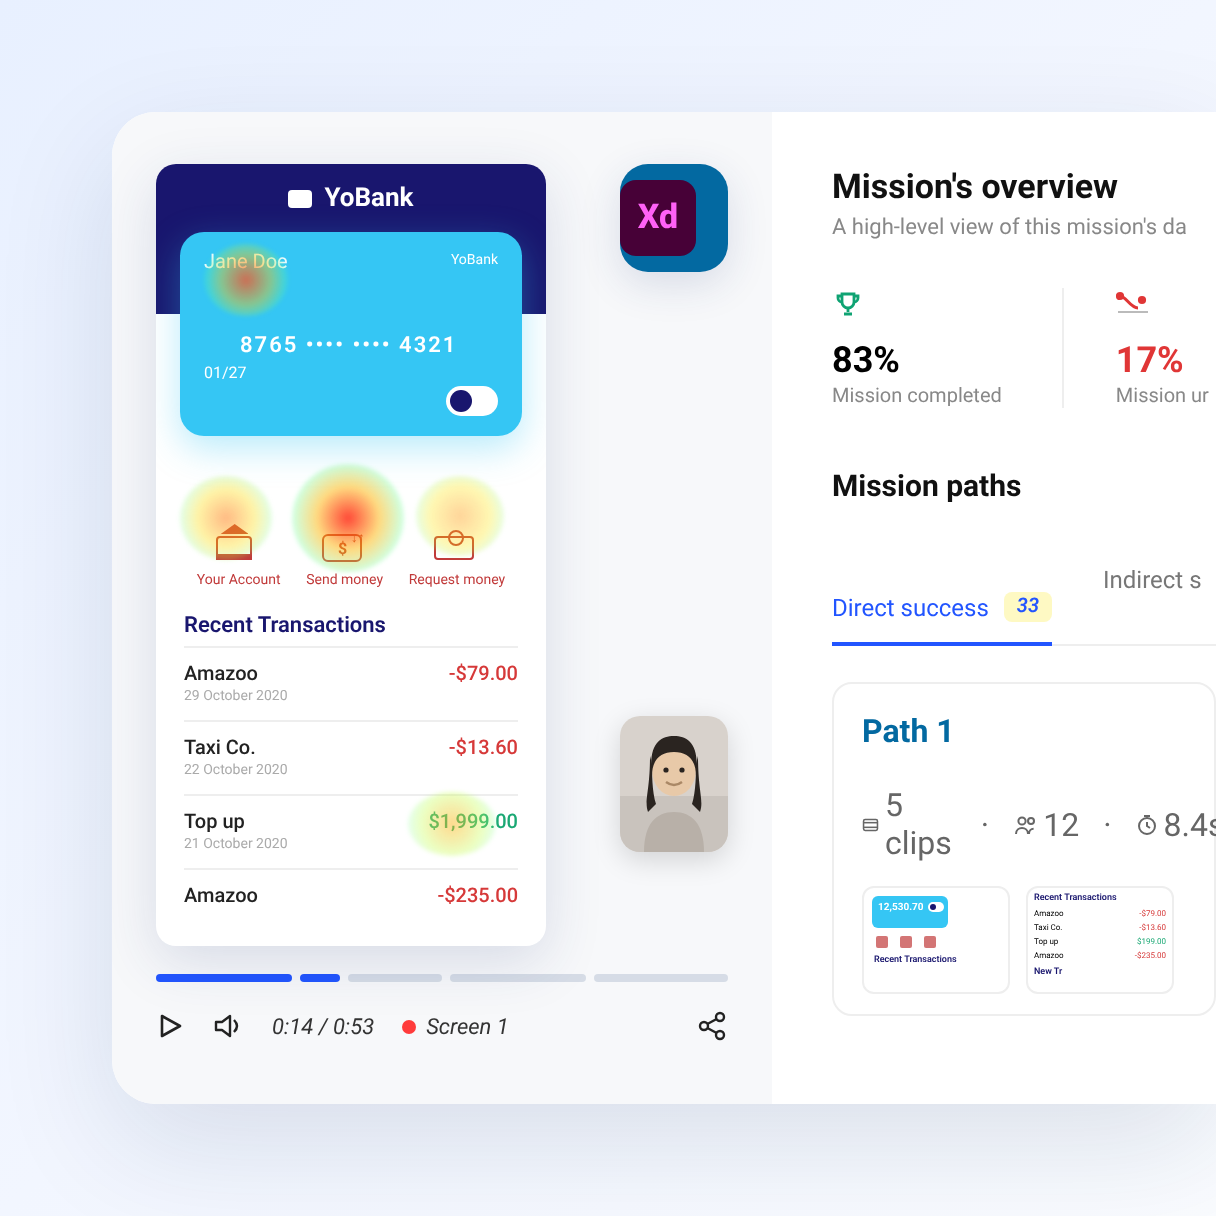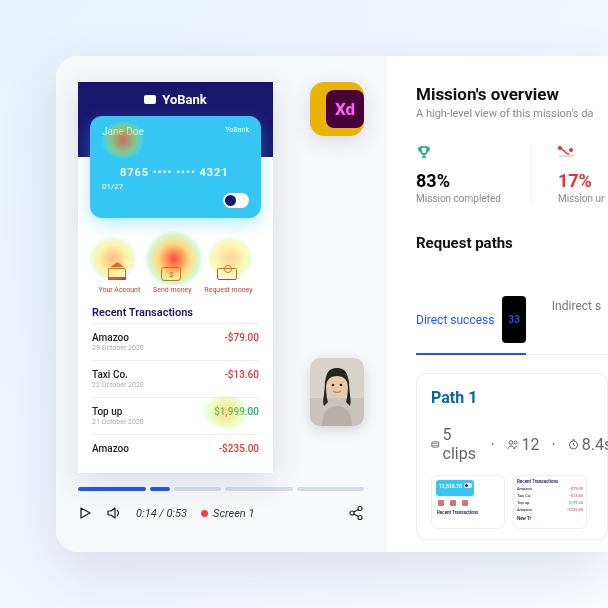--- a/index.html
+++ b/index.html
@@ -2,21 +2,21 @@
 <html><head>
 <meta charset="utf-8">
 <style>
   * { box-sizing: border-box; margin: 0; padding: 0; font-family: -apple-system, BlinkMacSystemFont, "Segoe UI", Roboto, Helvetica, Arial, sans-serif; }
   body { width: 608px; height: 608px; background: linear-gradient(135deg, #e8f0ff 0%, #f2f6ff 50%, #fafcff 100%); overflow: hidden; }
   .app { position: absolute; top: 56px; left: 56px; right: 0; bottom: 56px; background: #fff; border-radius: 22px 0 0 22px; box-shadow: 0 20px 60px rgba(20,40,80,0.12); display: flex; overflow: hidden; }
 
   
   .player { width: 330px; background: #f7f8fa; padding: 26px 0 14px 0; display: flex; flex-direction: column; position: relative; }
   .player-body { position: relative; padding: 0 22px; display:flex; gap:18px; }
-  .phone { width: 195px; background: #fff; border-radius: 0; box-shadow: 0 8px 28px rgba(40,60,120,0.15); overflow: hidden; position: relative; }
+  .phone { width: 195px; background: #fff; border-radius: 10px; box-shadow: 0 8px 28px rgba(40,60,120,0.15); overflow: hidden; position: relative; }
   .phone-header { background: #19166e; color:#fff; text-align:center; padding:10px 0 50px 0; font-weight:700; font-size:13px; display:flex; justify-content:center; align-items:center; gap:6px;}
   .hdr-logo { width:12px; height:9px; background:#fff; border-radius:2px; display:inline-block;}
   .card { position:absolute; top:34px; left:12px; right:12px; height:102px; background:#35c6f4; border-radius:12px; padding:10px 12px; color:#fff; box-shadow:0 6px 18px rgba(53,198,244,0.35);}
   .card-name { font-size:10px; opacity:.9; }
   .card-bank { position:absolute; top:10px; right:12px; font-size:7px;}
   .card-num { position:absolute; top:50px; left:30px; font-size:11px; letter-spacing:1px; font-weight:600;}
   .card-exp { position:absolute; top:66px; left:12px; font-size:8px;}
   .card-toggle { position:absolute; bottom:10px; right:12px; width:26px; height:15px; background:#fff; border-radius:10px; display:flex; align-items:center; padding:0 2px;}
   .card-knob { width:11px; height:11px; background:#19166e; border-radius:50%; }
   .phone-content { padding: 102px 14px 10px 14px; }
@@ -41,21 +41,21 @@
 
   
   .blob { position:absolute; border-radius:50%; pointer-events:none; filter:blur(1px);}
   .b1 { top:40px; left:24px; width:42px; height:36px; background:radial-gradient(circle,rgba(255,80,30,.75) 0%,rgba(255,200,0,.4) 45%, rgba(100,255,150,.25) 70%, transparent 90%);}
   .b2 { top:150px; left:68px; width:56px; height:54px; background:radial-gradient(circle,rgba(255,40,20,.85) 0%,rgba(255,180,0,.5) 40%, rgba(100,255,150,.3) 70%, transparent 90%);}
   .b3 { top:156px; left:12px; width:46px; height:42px; background:radial-gradient(circle,rgba(255,130,30,.55) 0%,rgba(255,220,0,.35) 45%, rgba(100,255,150,.2) 75%, transparent 92%);}
   .b4 { top:156px; left:130px; width:44px; height:40px; background:radial-gradient(circle,rgba(255,160,30,.45) 0%,rgba(255,230,0,.3) 50%, rgba(120,255,150,.2) 78%, transparent 93%);}
   .b5 { top:314px; left:126px; width:44px; height:32px; background:radial-gradient(circle,rgba(255,180,30,.5) 0%,rgba(200,255,80,.35) 55%, rgba(120,255,150,.2) 80%, transparent 94%);}
 
   .side-icons { position:absolute; top:0; right:22px; display:flex; flex-direction:column; gap:14px; align-items:center;}
-  .xd-badge { width:54px; height:54px; background:#eab308; border-radius:14px; box-shadow:0 6px 20px rgba(40,60,120,0.15); display:flex; align-items:center; justify-content:flex-end;}
+  .xd-badge { width:54px; height:54px; background:#0369a1; border-radius:14px; box-shadow:0 6px 20px rgba(40,60,120,0.15); display:flex; align-items:center; justify-content:flex-start;}
   .xd-inner { width:38px; height:38px; background:#470137; border-radius:8px; display:flex; align-items:center; justify-content:center; color:#ff61f6; font-weight:800; font-size:17px;}
   .avatar { width:54px; height:68px; border-radius:10px; margin-top:auto; position:absolute; right:22px; top:276px; overflow:hidden; box-shadow:0 4px 14px rgba(0,0,0,.15);}
   .avatar svg{display:block;}
 
   .controls { padding: 14px 22px 0 22px; }
   .scrub { display:flex; gap:4px; height:4px; margin-bottom:14px;}
   .seg { flex:1; background:#d6dce6; border-radius:2px;}
   .seg.on{background:#2255ff;}
   .ctrl-row { display:flex; align-items:center; gap:14px; color:#222;font-style:italic;}
   .play-ic svg, .sound-ic svg, .share-ic svg { display:block;}
@@ -76,21 +76,21 @@
   .trophy svg{color:#0fa373;}
   .trend svg{color:#e03636;}
   .pct { font-size:18px; font-weight:700;}
   .pct.g{color:#000000;}
   .pct.r{color:#e03636;}
   .stat-lbl{font-size:10px;color:#888;margin-top:2px;}
   .h2 { font-size:15px; font-weight:700; color:#111; margin-top:30px;}
   .tabs { display:flex; gap:26px; margin-top:16px; border-bottom:1px solid #eee; font-size:12px;}
   .tab { padding-bottom:10px; display:flex; align-items:center; gap:8px; color:#777; cursor:pointer;}
   .tab.active{ color:#2255ff; border-bottom:2px solid #2255ff; margin-bottom:-1px;margin-top:28px;}
-  .badge { background:#000000; color:#2255ff; font-size:10px; padding:18px 6px; border-radius:4px; font-weight:600;}
+  .badge { background:#fef9c3; color:#2255ff; font-size:10px; padding:2px 6px; border-radius:4px; font-weight:600;font-style:italic;}
   .path-card { border:1px solid #eee; border-radius:10px; margin-top:18px; padding:14px 14px 10px 14px;}
   .path-title{font-size:16px;font-weight:700;color:#0369a1;}
   .path-meta{display:flex;gap:12px;align-items:center;font-size:16px;color:#666;margin-top:18px;}
   .meta-ic{display:inline-flex;align-items:center;gap:3px;}
   .thumbs{display:flex;gap:8px;margin-top:12px;}
   .thumb{width:74px;height:54px;background:#fff;border:1px solid #eee;border-radius:6px;position:relative;overflow:hidden;font-size:4px;padding:3px;}
   .tcard{position:absolute;top:4px;left:4px;right:30px;height:16px;background:#35c6f4;border-radius:3px;}
   .tcard-amt{position:absolute;top:7px;left:7px;color:#fff;font-size:5px;font-weight:700;}
   .ttoggle{position:absolute;top:7px;right:32px;width:8px;height:5px;background:#fff;border-radius:3px;}
   .ttoggle:after{content:"";position:absolute;width:3px;height:3px;background:#19166e;border-radius:50%;top:1px;left:1px;}
@@ -265,21 +265,21 @@
               <circle cx="2" cy="3" r="1.3" fill="currentColor"></circle>
               <circle cx="13" cy="5" r="1.3" fill="currentColor"></circle>
               <line x1="1" y1="11" x2="16" y2="11" stroke="#bbb" stroke-width="1"></line>
             </svg>
         </div>
         <div class="pct r">17%</div>
         <div class="stat-lbl">Mission ur</div>
       </div>
     </div>
 
-    <div class="h2">Request paths</div>
+    <div class="h2">Mission paths</div>
     <div class="tabs">
       <div class="tab active">
         <span>Direct success</span>
         <span class="badge">33</span>
       </div>
       <div class="tab">
           <span>Indirect s</span>
         </div>
     </div>
 

